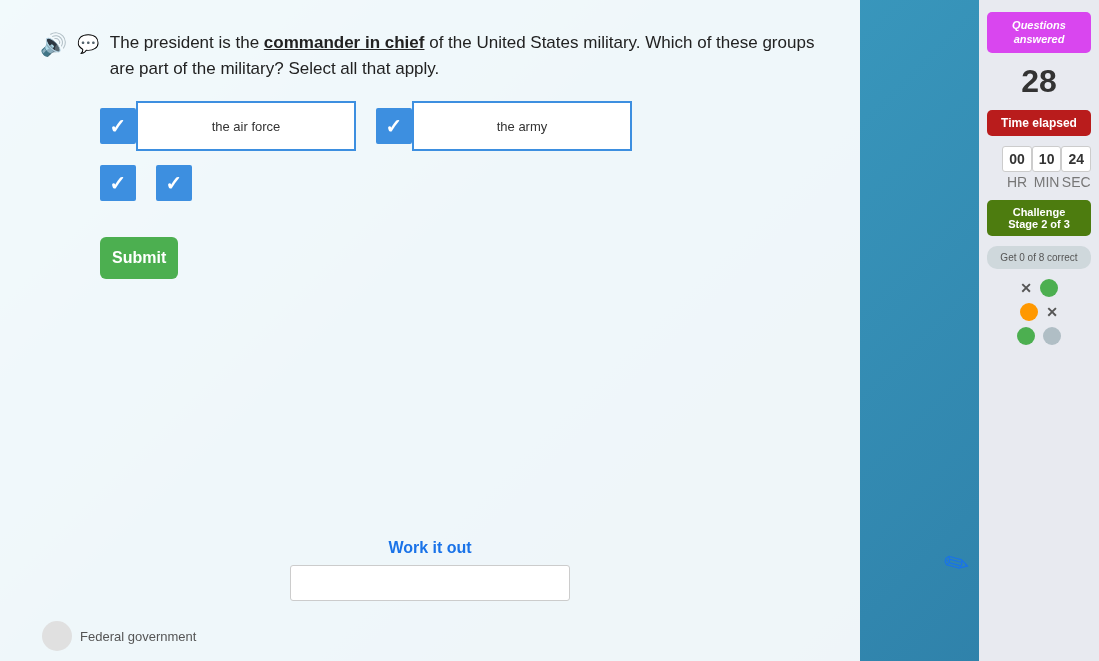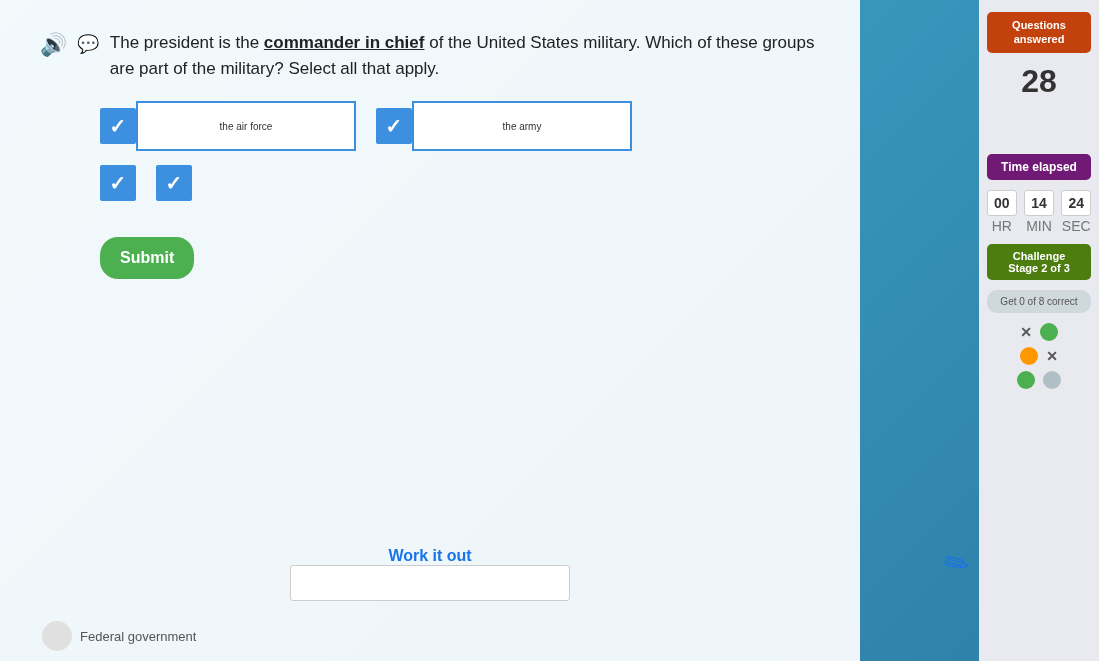--- a/index.html
+++ b/index.html
@@ -92,53 +92,53 @@
       font-weight: bold;
     }
 
     .choice-label-box {
       width: 220px;
       height: 50px;
       border: 2px solid #3d8fe0;
       display: flex;
       align-items: center;
       justify-content: center;
-      font-size: 10px;
+      font-size: 13px;
       color: #333;
       background: white;
       cursor: pointer;
     }
 
     .submit-btn {
       margin-top: 36px;
       margin-left: 60px;
       background: #4caf50;
       color: white;
       border: none;
-      padding: 12px 20px;
+      padding: 12px 12px;
       font-size: 16px;
       font-weight: bold;
-      border-radius: 18px;
+      border-radius: 6px;
       cursor: pointer;
       display: inline-block;
     }
 
     .bottom-section {
       position: absolute;
       bottom: 60px;
       left: 0;
       width: 860px;
       text-align: center;
     }
 
     .work-it-out {
       color: #1a73e8;
       font-size: 16px;
       font-weight: bold;
-      margin-bottom: 0;
+      margin-bottom: 8px;
     }
 
     .not-feeling {
       color: #333;
       font-size: 15px;
       margin-bottom: 10px;
     }
 
     .help-box {
       width: 280px;
@@ -179,58 +179,58 @@
       height: 661px;
       background: #e8eaf0;
       display: flex;
       flex-direction: column;
       align-items: center;
       padding: 12px 8px;
       gap: 10px;
     }
 
     .questions-answered-badge {
-      background: #c2410c;
+      background: #d946ef;
       color: white;
       border-radius: 5px;
       padding: 6px 6px;
       text-align: center;
       font-size: 12px;
       font-weight: bold;
       width: 100%;
+      font-style: italic;
     }
 
     .questions-answered-badge .label {
       font-size: 11px;
       line-height: 1.3;
     }
 
     .questions-count {
       font-size: 32px;
       font-weight: bold;
       color: #333;
       text-align: left;
     }
 
     .time-elapsed-badge {
-      background: #701a75;
+      background: #b91c1c;
       color: white;
       border-radius: 5px;
       padding: 6px 10px;
       text-align: center;
       font-size: 12px;
       font-weight: bold;
       width: 100%;
-      margin-top: 44px;
     }
 
     .timer-display {
       display: flex;
       align-items: center;
-      justify-content: space-between;
+      justify-content: flex-end;
       width: 100%;
     }
 
     .timer-box {
       background: white;
       border: 1px solid #ccc;
       border-radius: 3px;
       padding: 4px 6px;
       font-size: 14px;
       font-weight: bold;
@@ -394,21 +394,21 @@
   <div class="time-elapsed-badge">
     <div>Time elapsed</div>
   </div>
 
   <div class="timer-display">
     <div class="timer-col">
       <div class="timer-box">00</div>
       <div class="timer-unit">HR</div>
     </div>
     <div class="timer-col">
-      <div class="timer-box">14</div>
+      <div class="timer-box">10</div>
       <div class="timer-unit">MIN</div>
     </div>
     <div class="timer-col">
       <div class="timer-box">24</div>
       <div class="timer-unit">SEC</div>
     </div>
   </div>
 
   <div class="challenge-badge">
     <div>Challenge</div>

